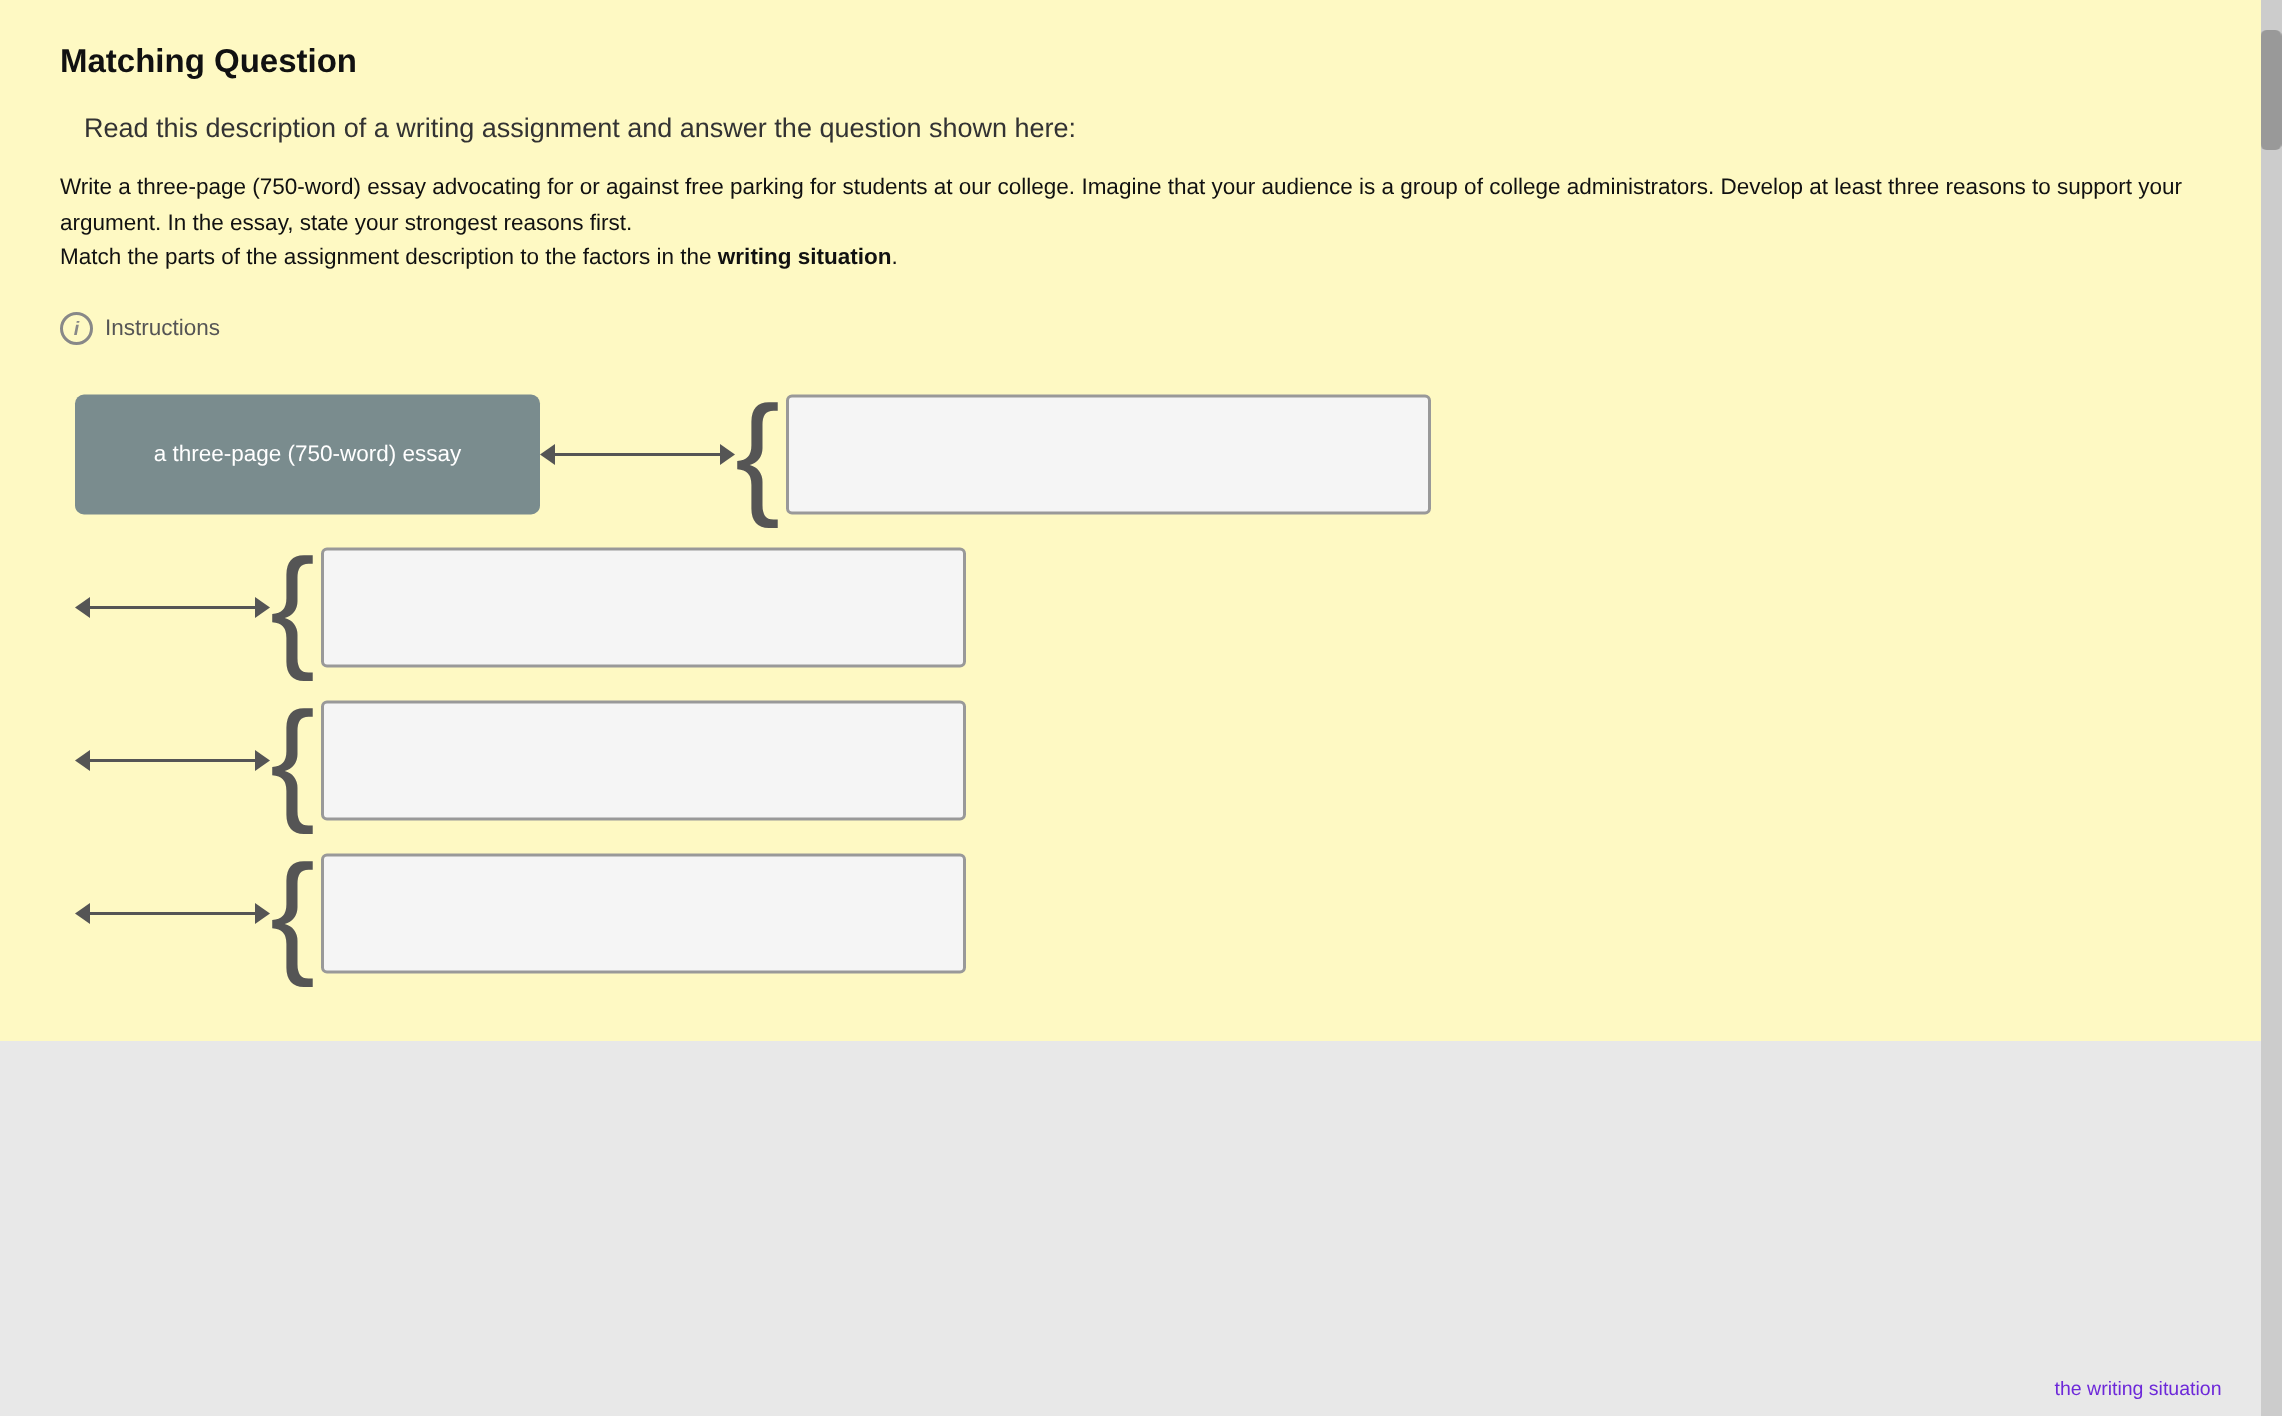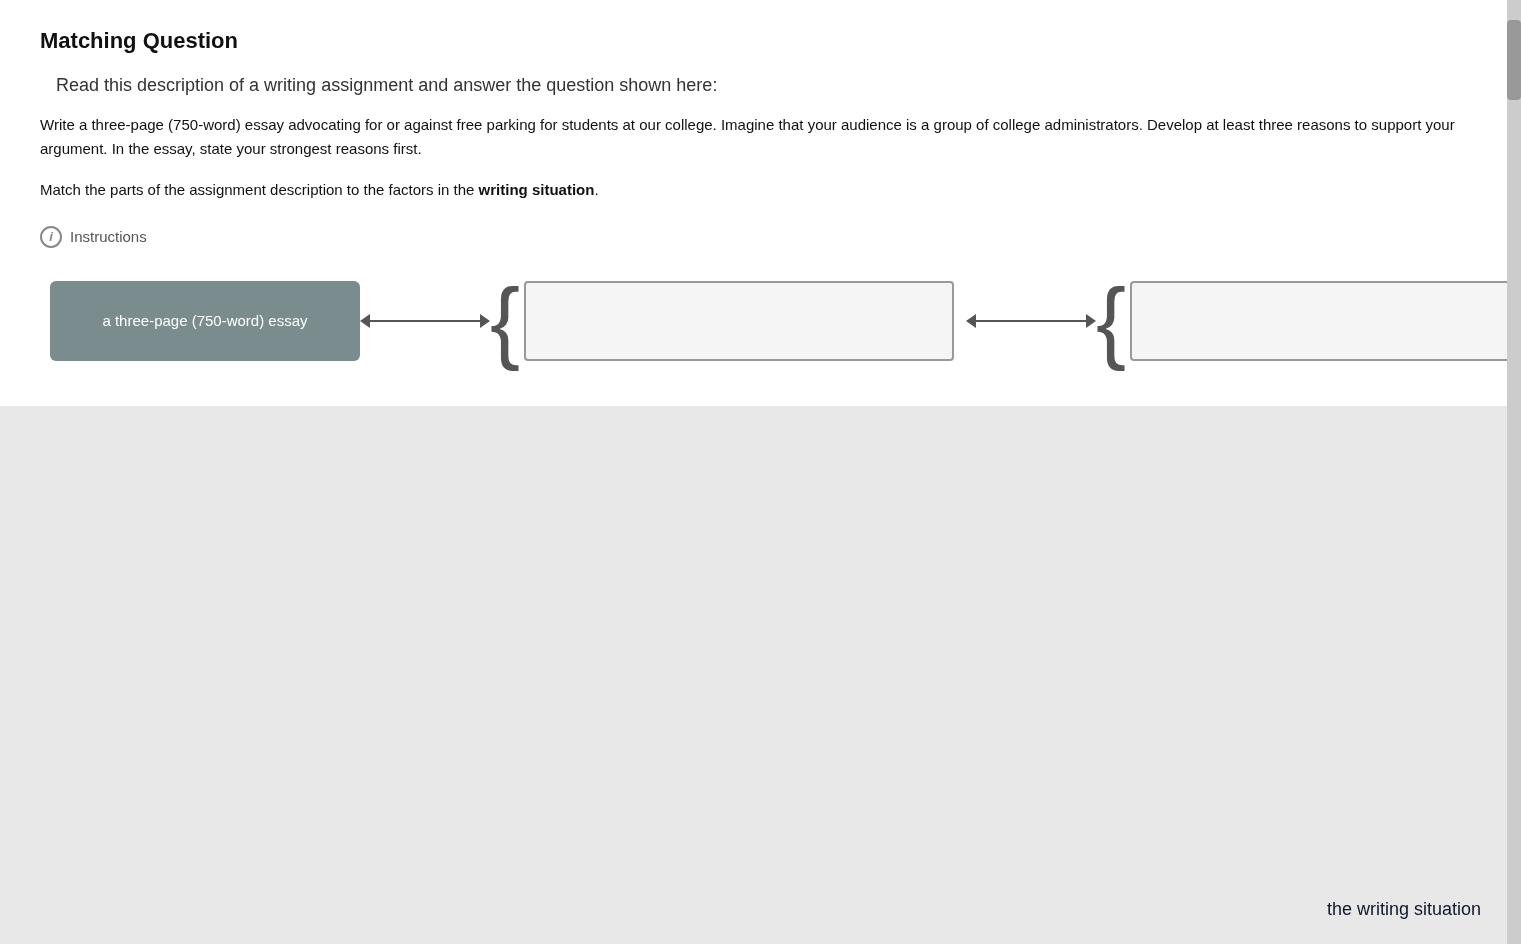--- a/index.html
+++ b/index.html
@@ -11,21 +11,21 @@
     body {
       font-family: Arial, sans-serif;
       background-color: #e8e8e8;
       color: #222;
       width: 1521px;
       min-height: 944px;
       overflow-x: hidden;
     }
 
     .page-container {
-      background-color: #ffffff;
+      background-color: #fef9c3;
       padding: 28px 40px 40px 40px;
       max-width: 1521px;
     }
 
     .page-title {
       font-size: 22px;
       font-weight: bold;
       margin-bottom: 18px;
       color: #111;
     }
@@ -35,21 +35,20 @@
       color: #333;
       margin-bottom: 14px;
       line-height: 1.5;
       margin-left: 16px;
     }
 
     .assignment-text {
       font-size: 15px;
       color: #111;
       line-height: 1.6;
-      margin-bottom: 18px;
     }
 
     .match-instruction {
       font-size: 15px;
       color: #111;
       margin-bottom: 24px;
       line-height: 1.5;
     }
 
     .match-instruction strong {
@@ -74,21 +73,21 @@
       border-radius: 50%;
       border: 2px solid #888;
       font-style: italic;
       font-size: 13px;
       font-weight: bold;
       color: #888;
     }
 
     .matching-area {
       display: flex;
-      flex-direction: row;
+      flex-direction: column;
       gap: 12px;
       padding-left: 10px;
     }
 
     .match-row {
       display: flex;
       align-items: center;
       gap: 0;
     }
 
@@ -176,24 +175,24 @@
     .scrollbar-thumb {
       width: 14px;
       height: 80px;
       background-color: #999;
       border-radius: 4px;
       margin-top: 20px;
     }
 
     .writing-situation-text {
       position: fixed;
-      bottom: 24px;
+      bottom: 11px;
       right: 40px;
-      font-size: 18px;
-      color: #0f172a;
+      font-size: 13px;
+      color: #6d28d9;
     }
   </style>
 </head>
 <body>
 
 <div class="page-container">
 
   <h1 class="page-title">Matching Question</h1>
 
   <p class="description-text">Read this description of a writing assignment and answer the question shown here:</p>

